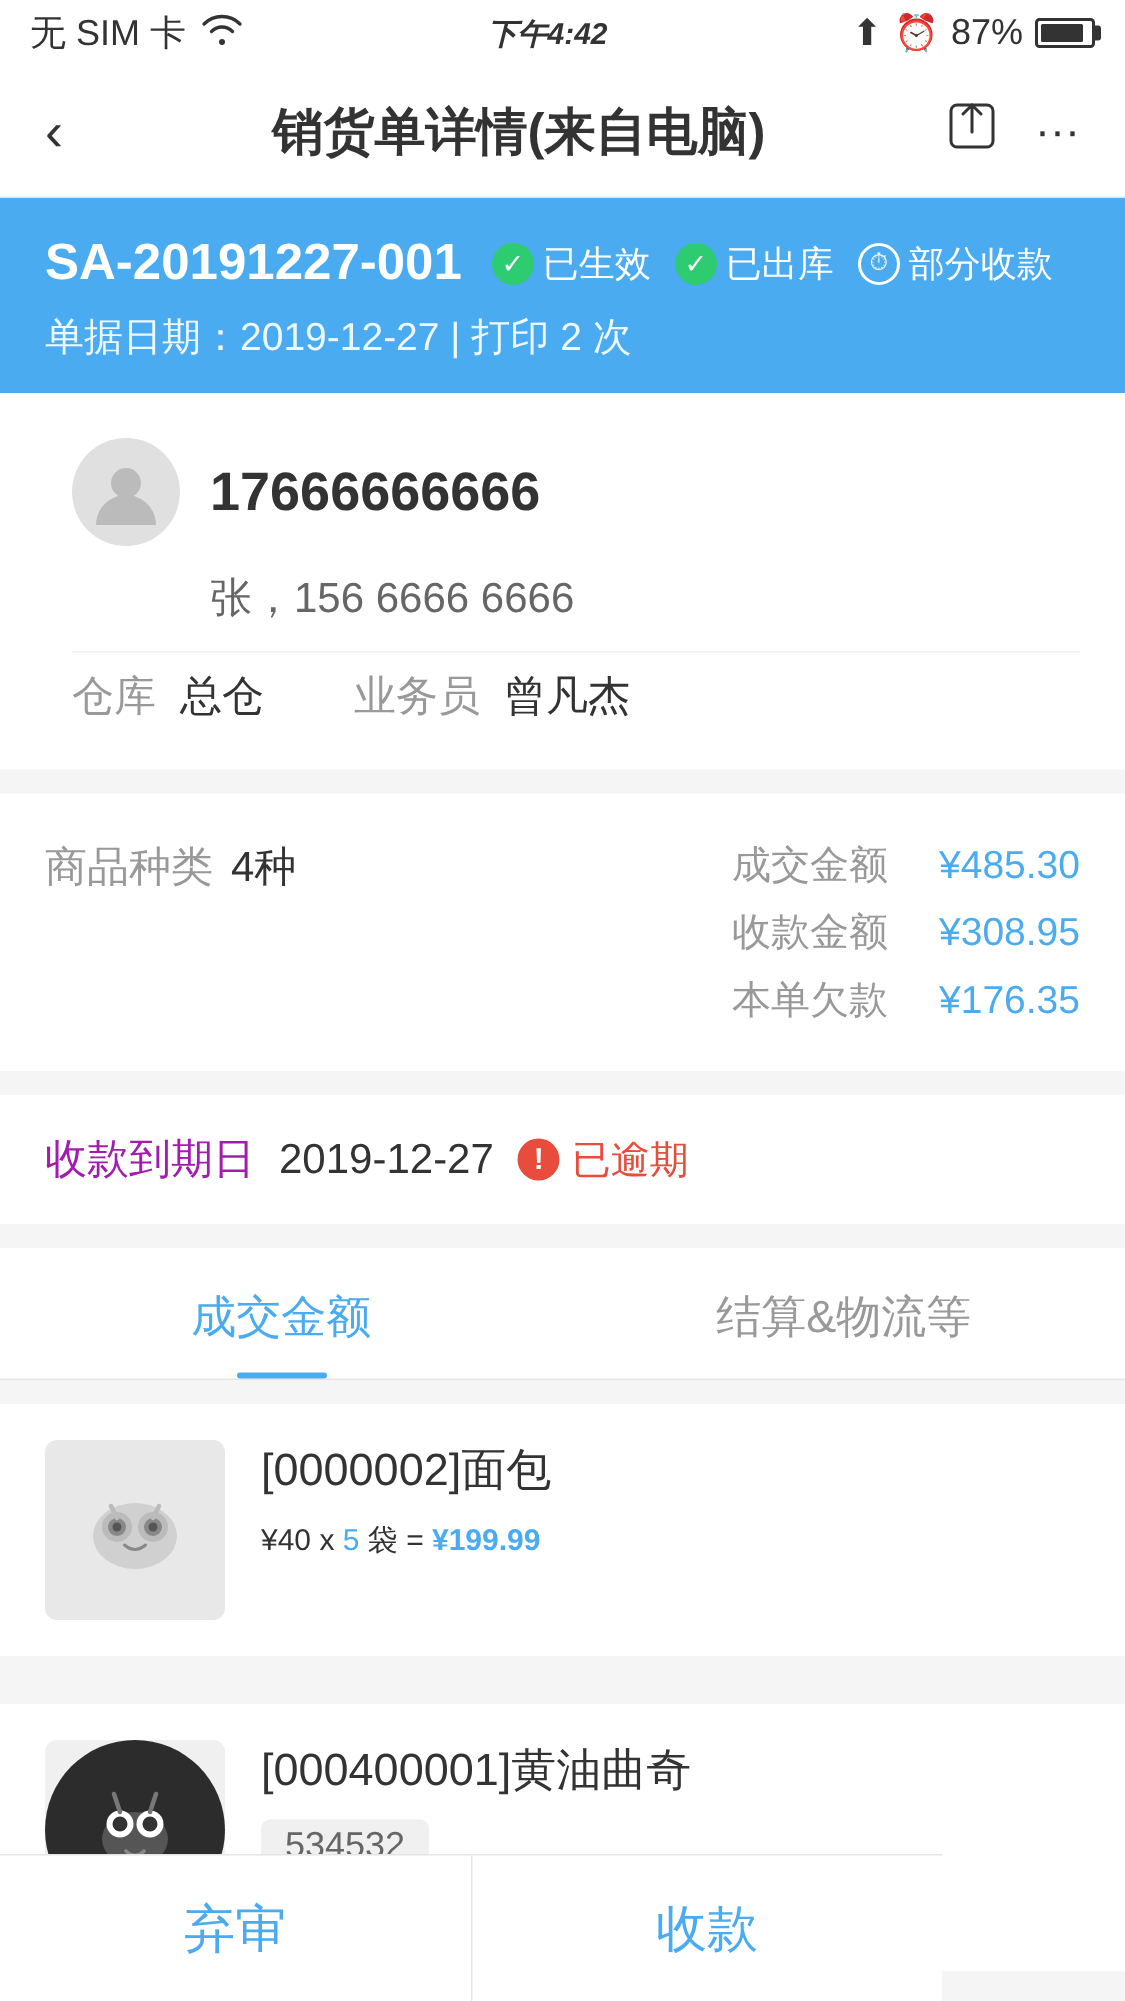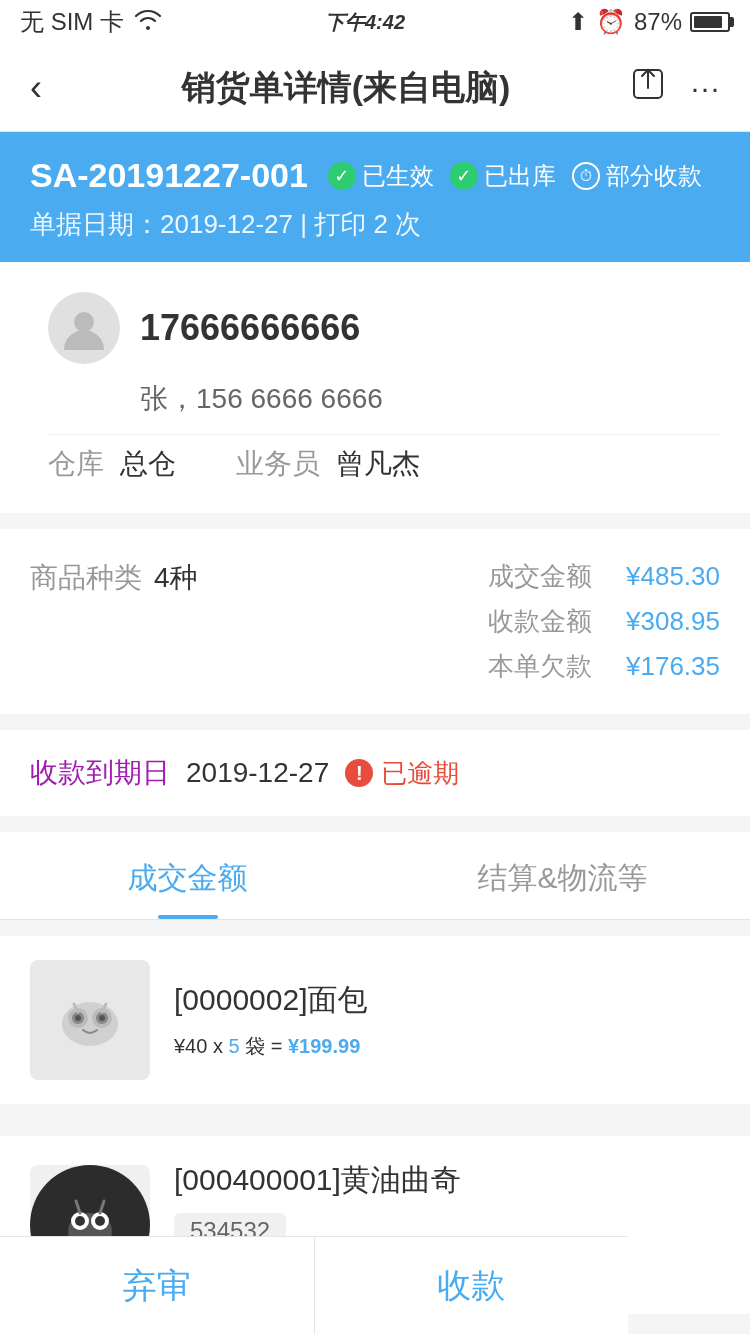--- a/index.html
+++ b/index.html
@@ -265,21 +265,21 @@
     }
 
     
     .product-list { background: #f5f5f5; }
     .product-item {
       background: #fff;
       margin-bottom: 16px;
       padding: 24px 30px;
       display: flex;
       gap: 24px;
-      align-items: center;
+      align-items: flex-start;
     }
     .product-thumb {
       width: 120px; height: 120px;
       background: #f0f0f0;
       border-radius: 8px;
       flex-shrink: 0;
       overflow: hidden;
       display: flex; align-items: center; justify-content: center;
     }
     

